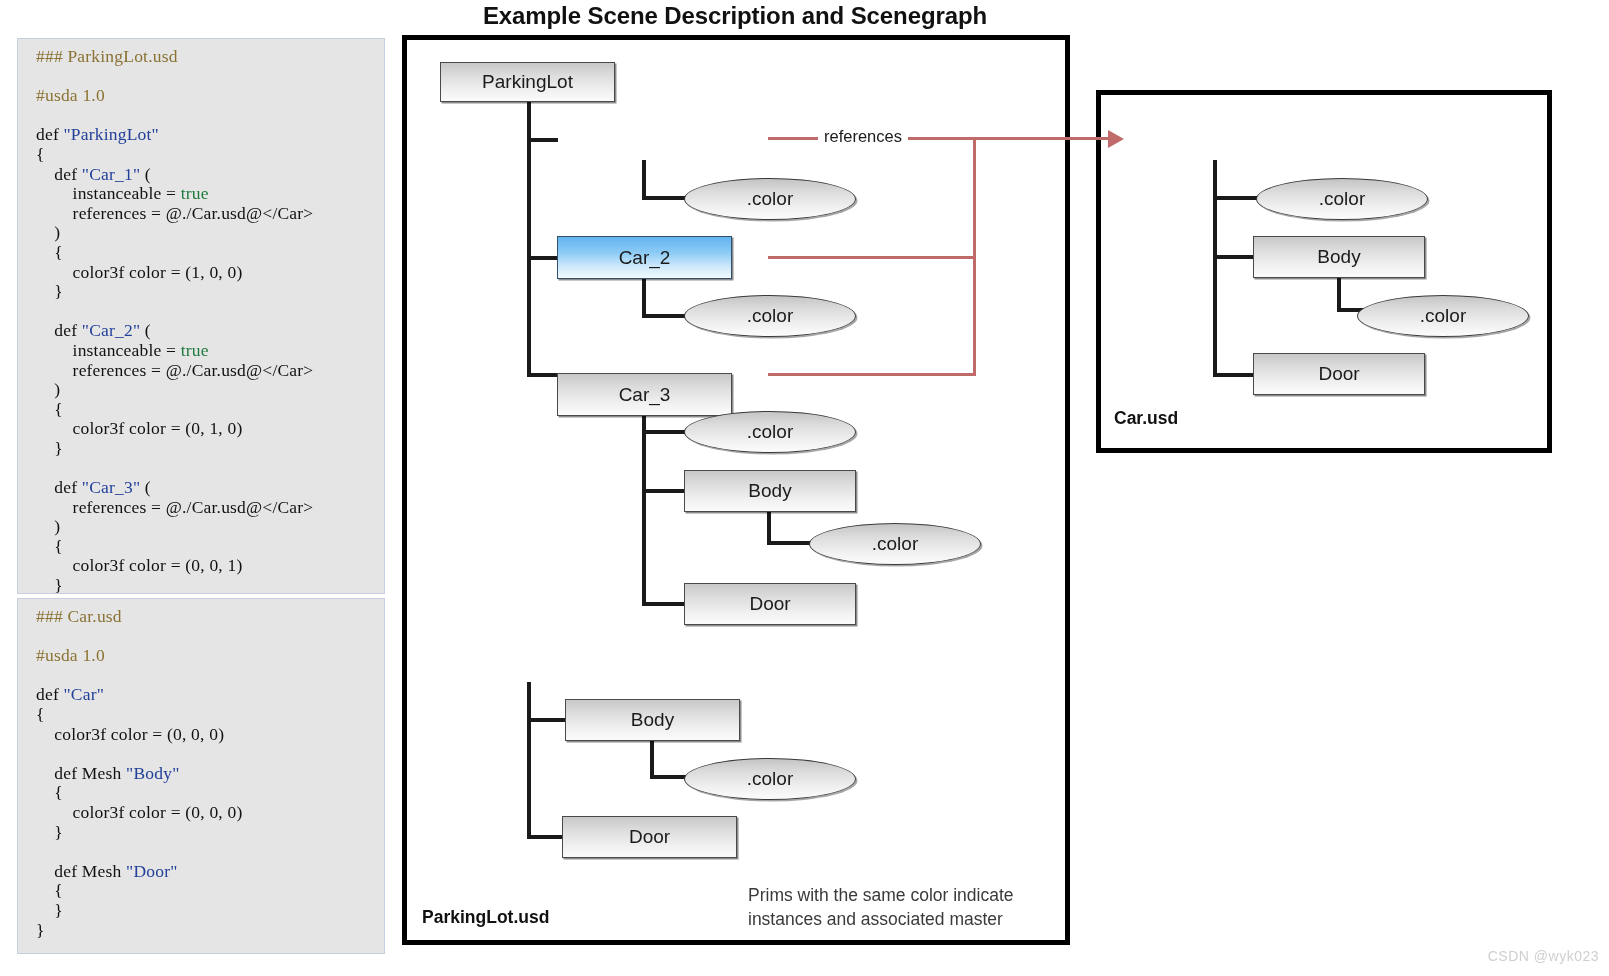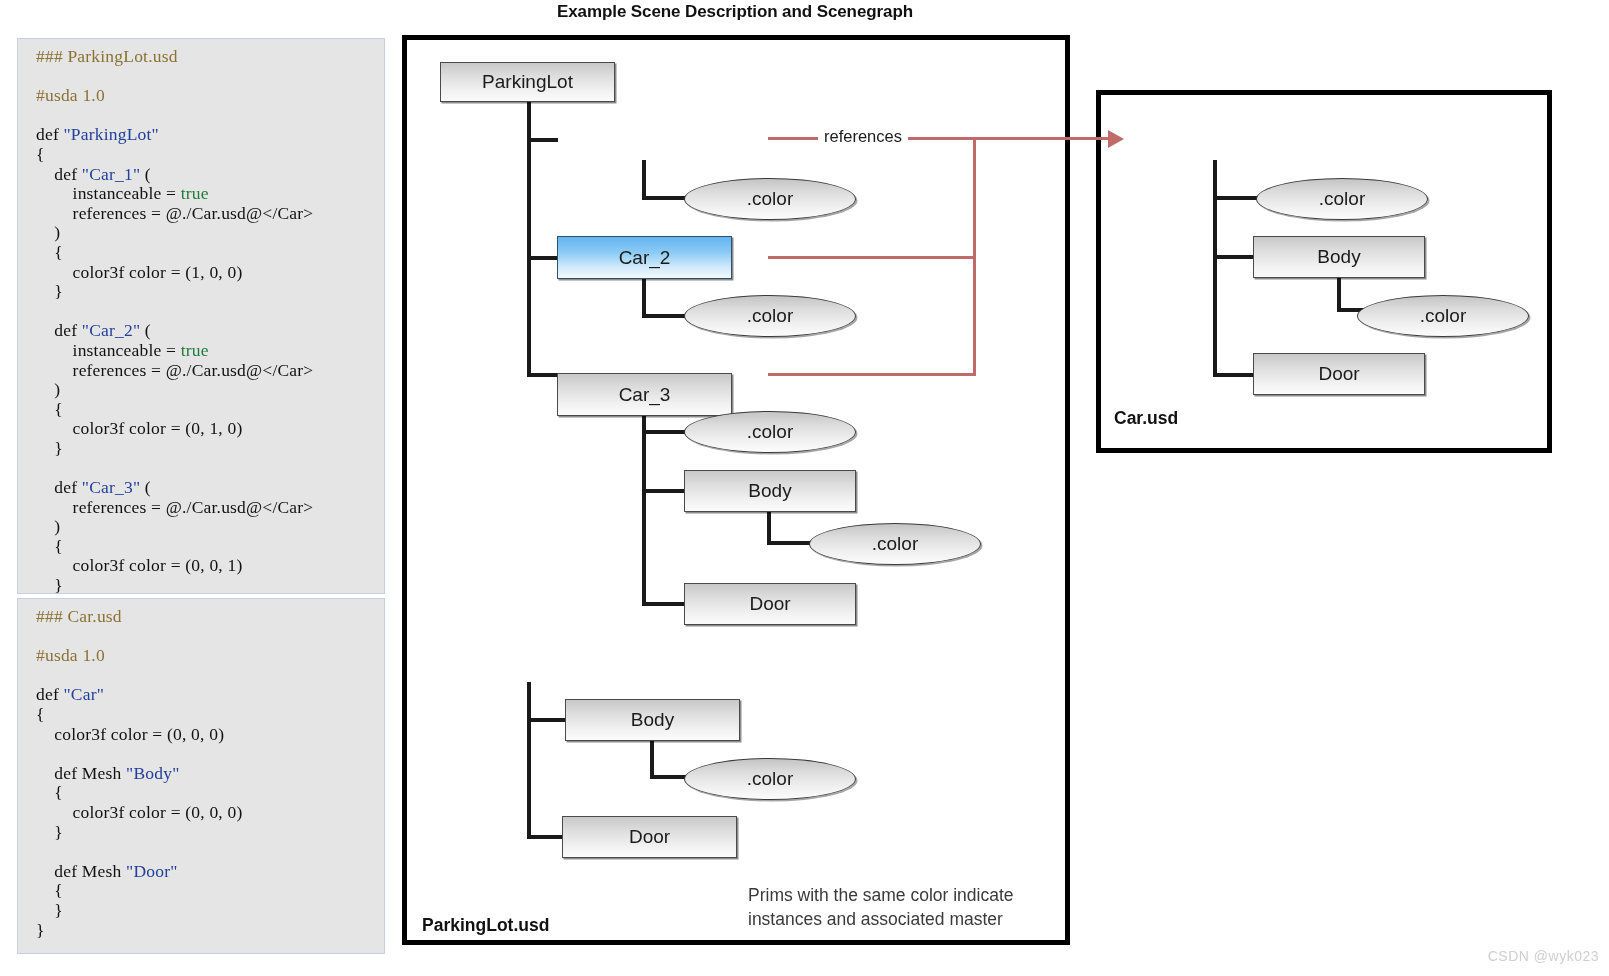--- a/index.html
+++ b/index.html
@@ -39,21 +39,21 @@
   .blank     { height: 19.6px; }
   .tok-comment { color: #8a7233; }
   .tok-string  { color: #22409a; }
   .tok-bool    { color: #1f7a3d; }
 
   
   #fig-title {
     position: absolute;
     left: 400px; top: 2px; width: 670px;
     text-align: center;
-    font-size: 17px;
+    font-size: 24px;
     font-weight: bold;
     color: #111111;
     letter-spacing: -0.1px;
   }
 
   
   .frame {
     position: absolute;
     box-sizing: border-box;
     border: 5px solid #000000;
@@ -61,21 +61,21 @@
   }
   #frame-parkinglot { left: 402px;  top: 35px; width: 668px; height: 910px; }
   #frame-car        { left: 1096px; top: 90px; width: 456px; height: 363px; }
 
   .frame-label {
     position: absolute;
     font-size: 17.5px;
     font-weight: bold;
     color: #111111;
   }
-  #label-parkinglot { left: 422px;  top: 907px; margin-top: 8px; }
+  #label-parkinglot { left: 422px;  top: 907px; }
   #label-car        { left: 1114px; top: 408px; }
 
   #legend-note {
     position: absolute;
     left: 748px; top: 883px;
     width: 310px;
     font-size: 17.5px;
     color: #3a3a3a;
     line-height: 24px;
   }

